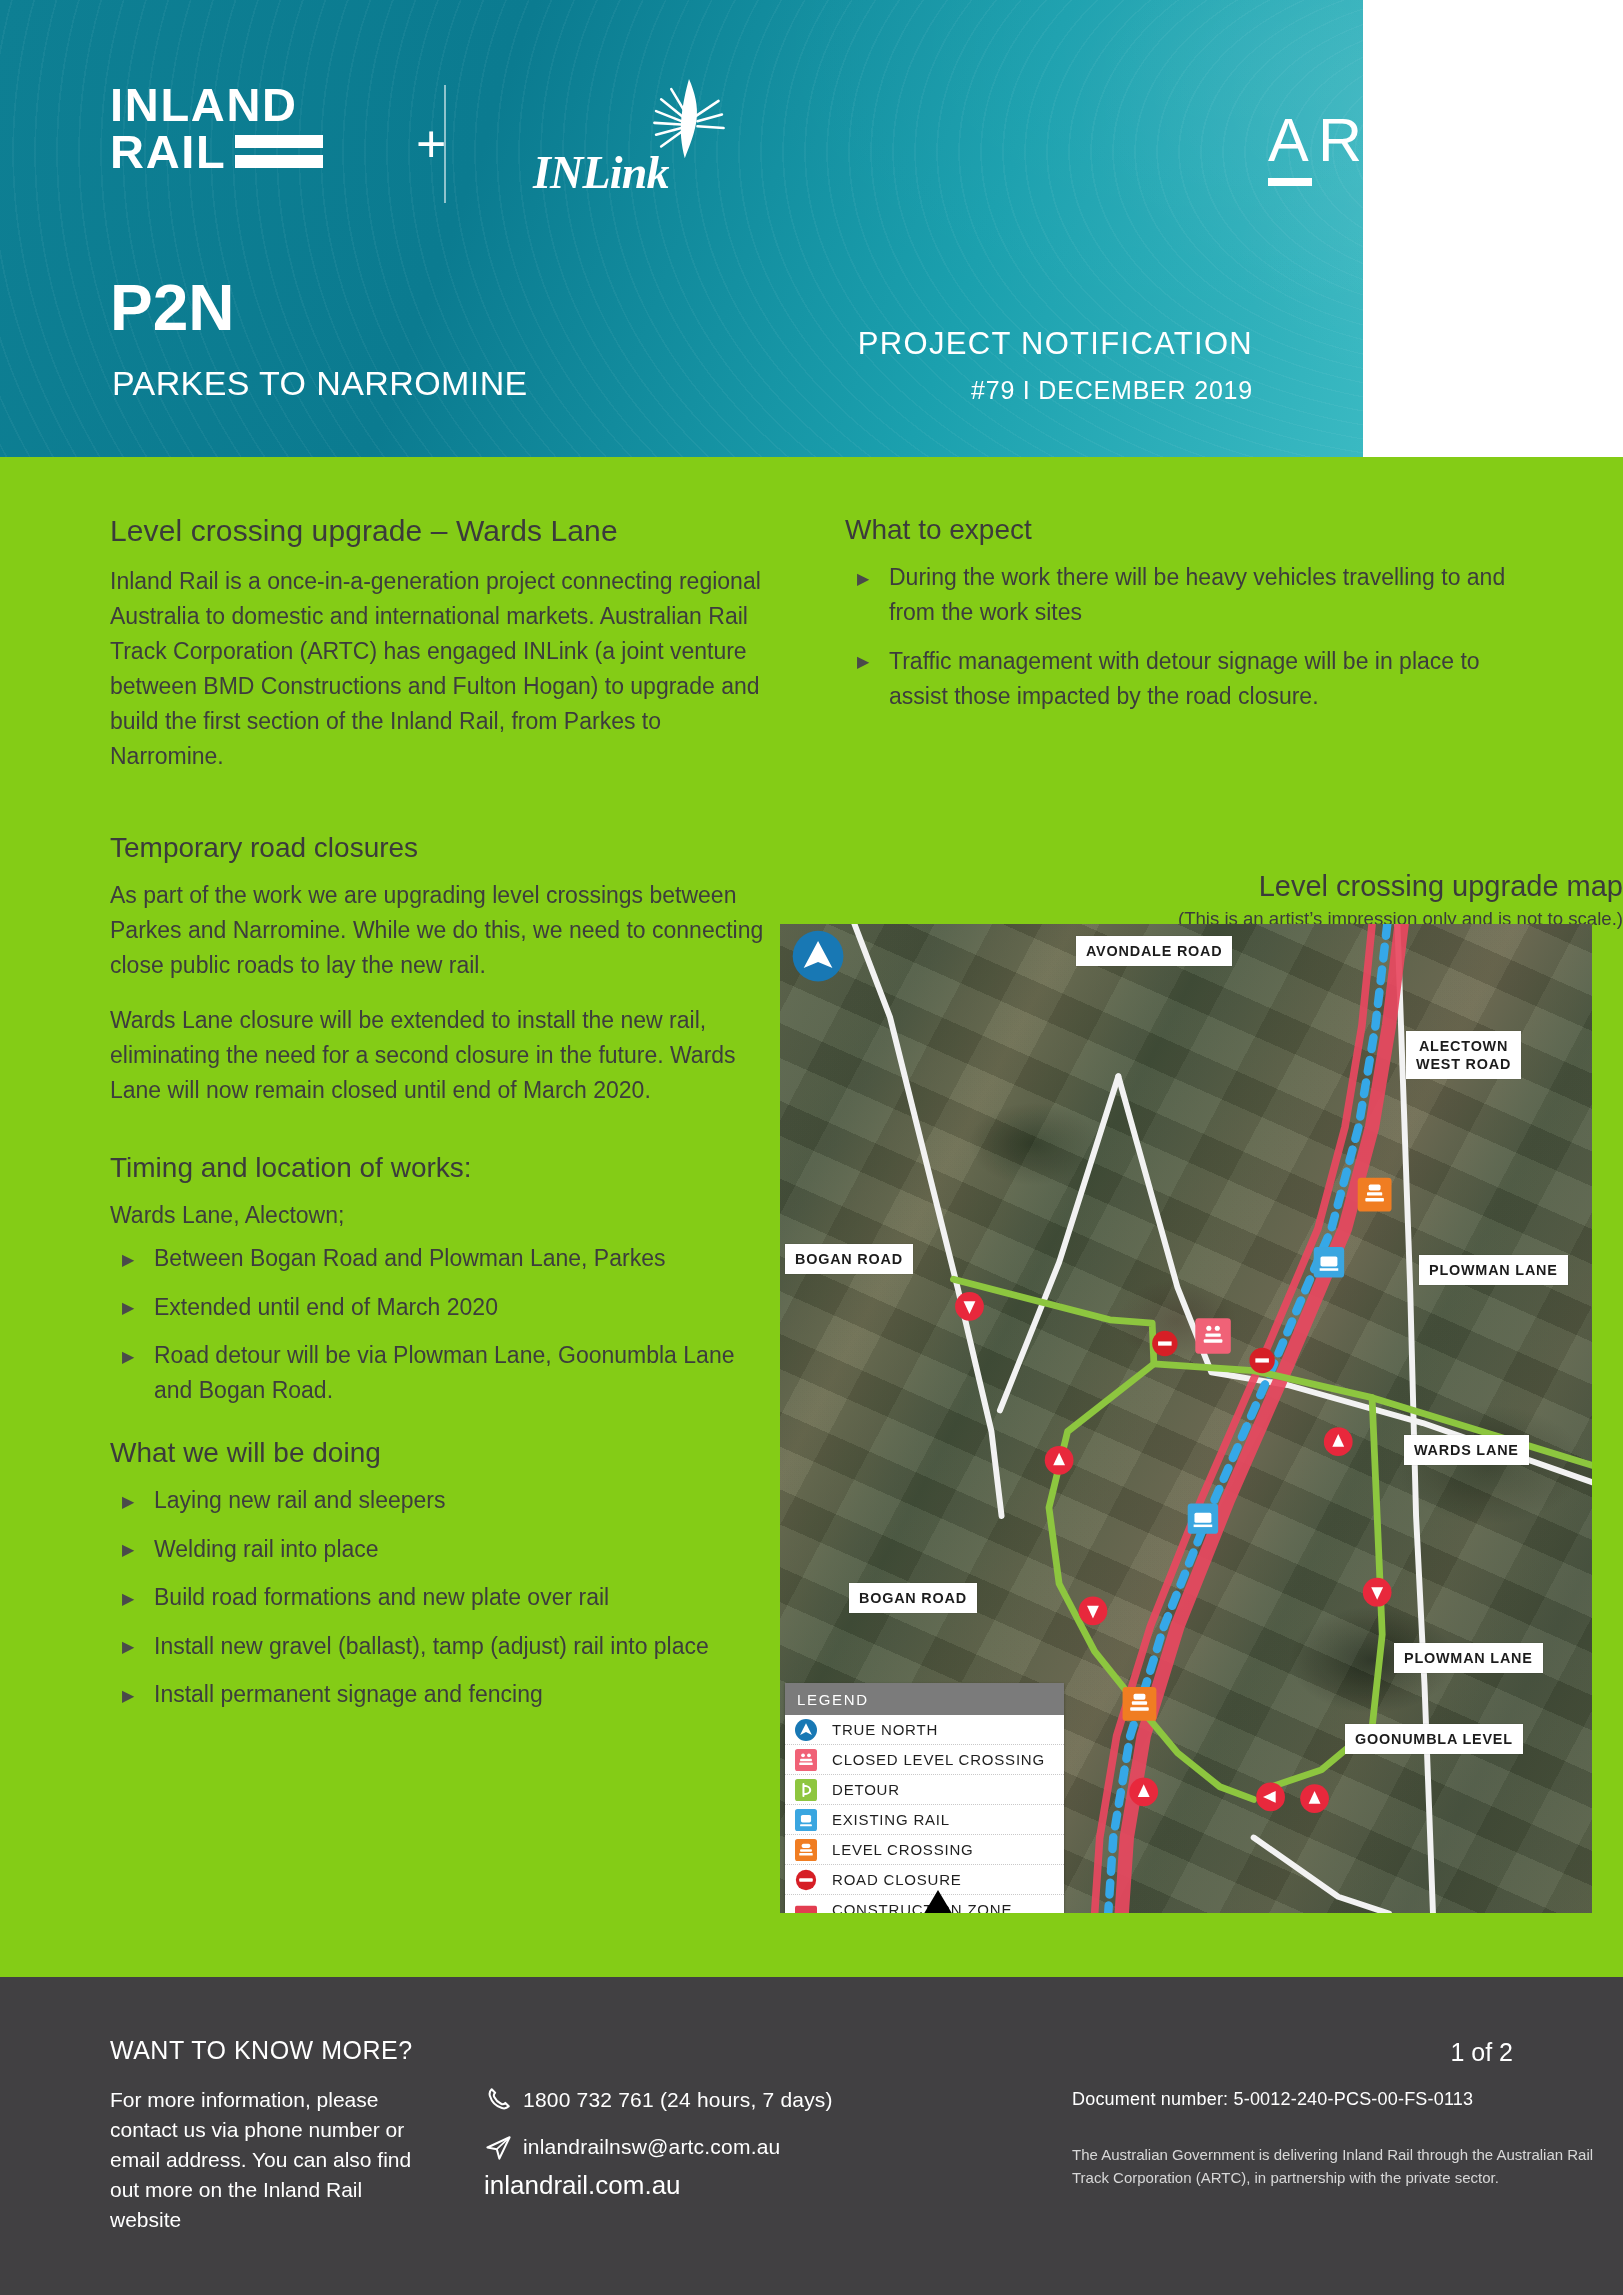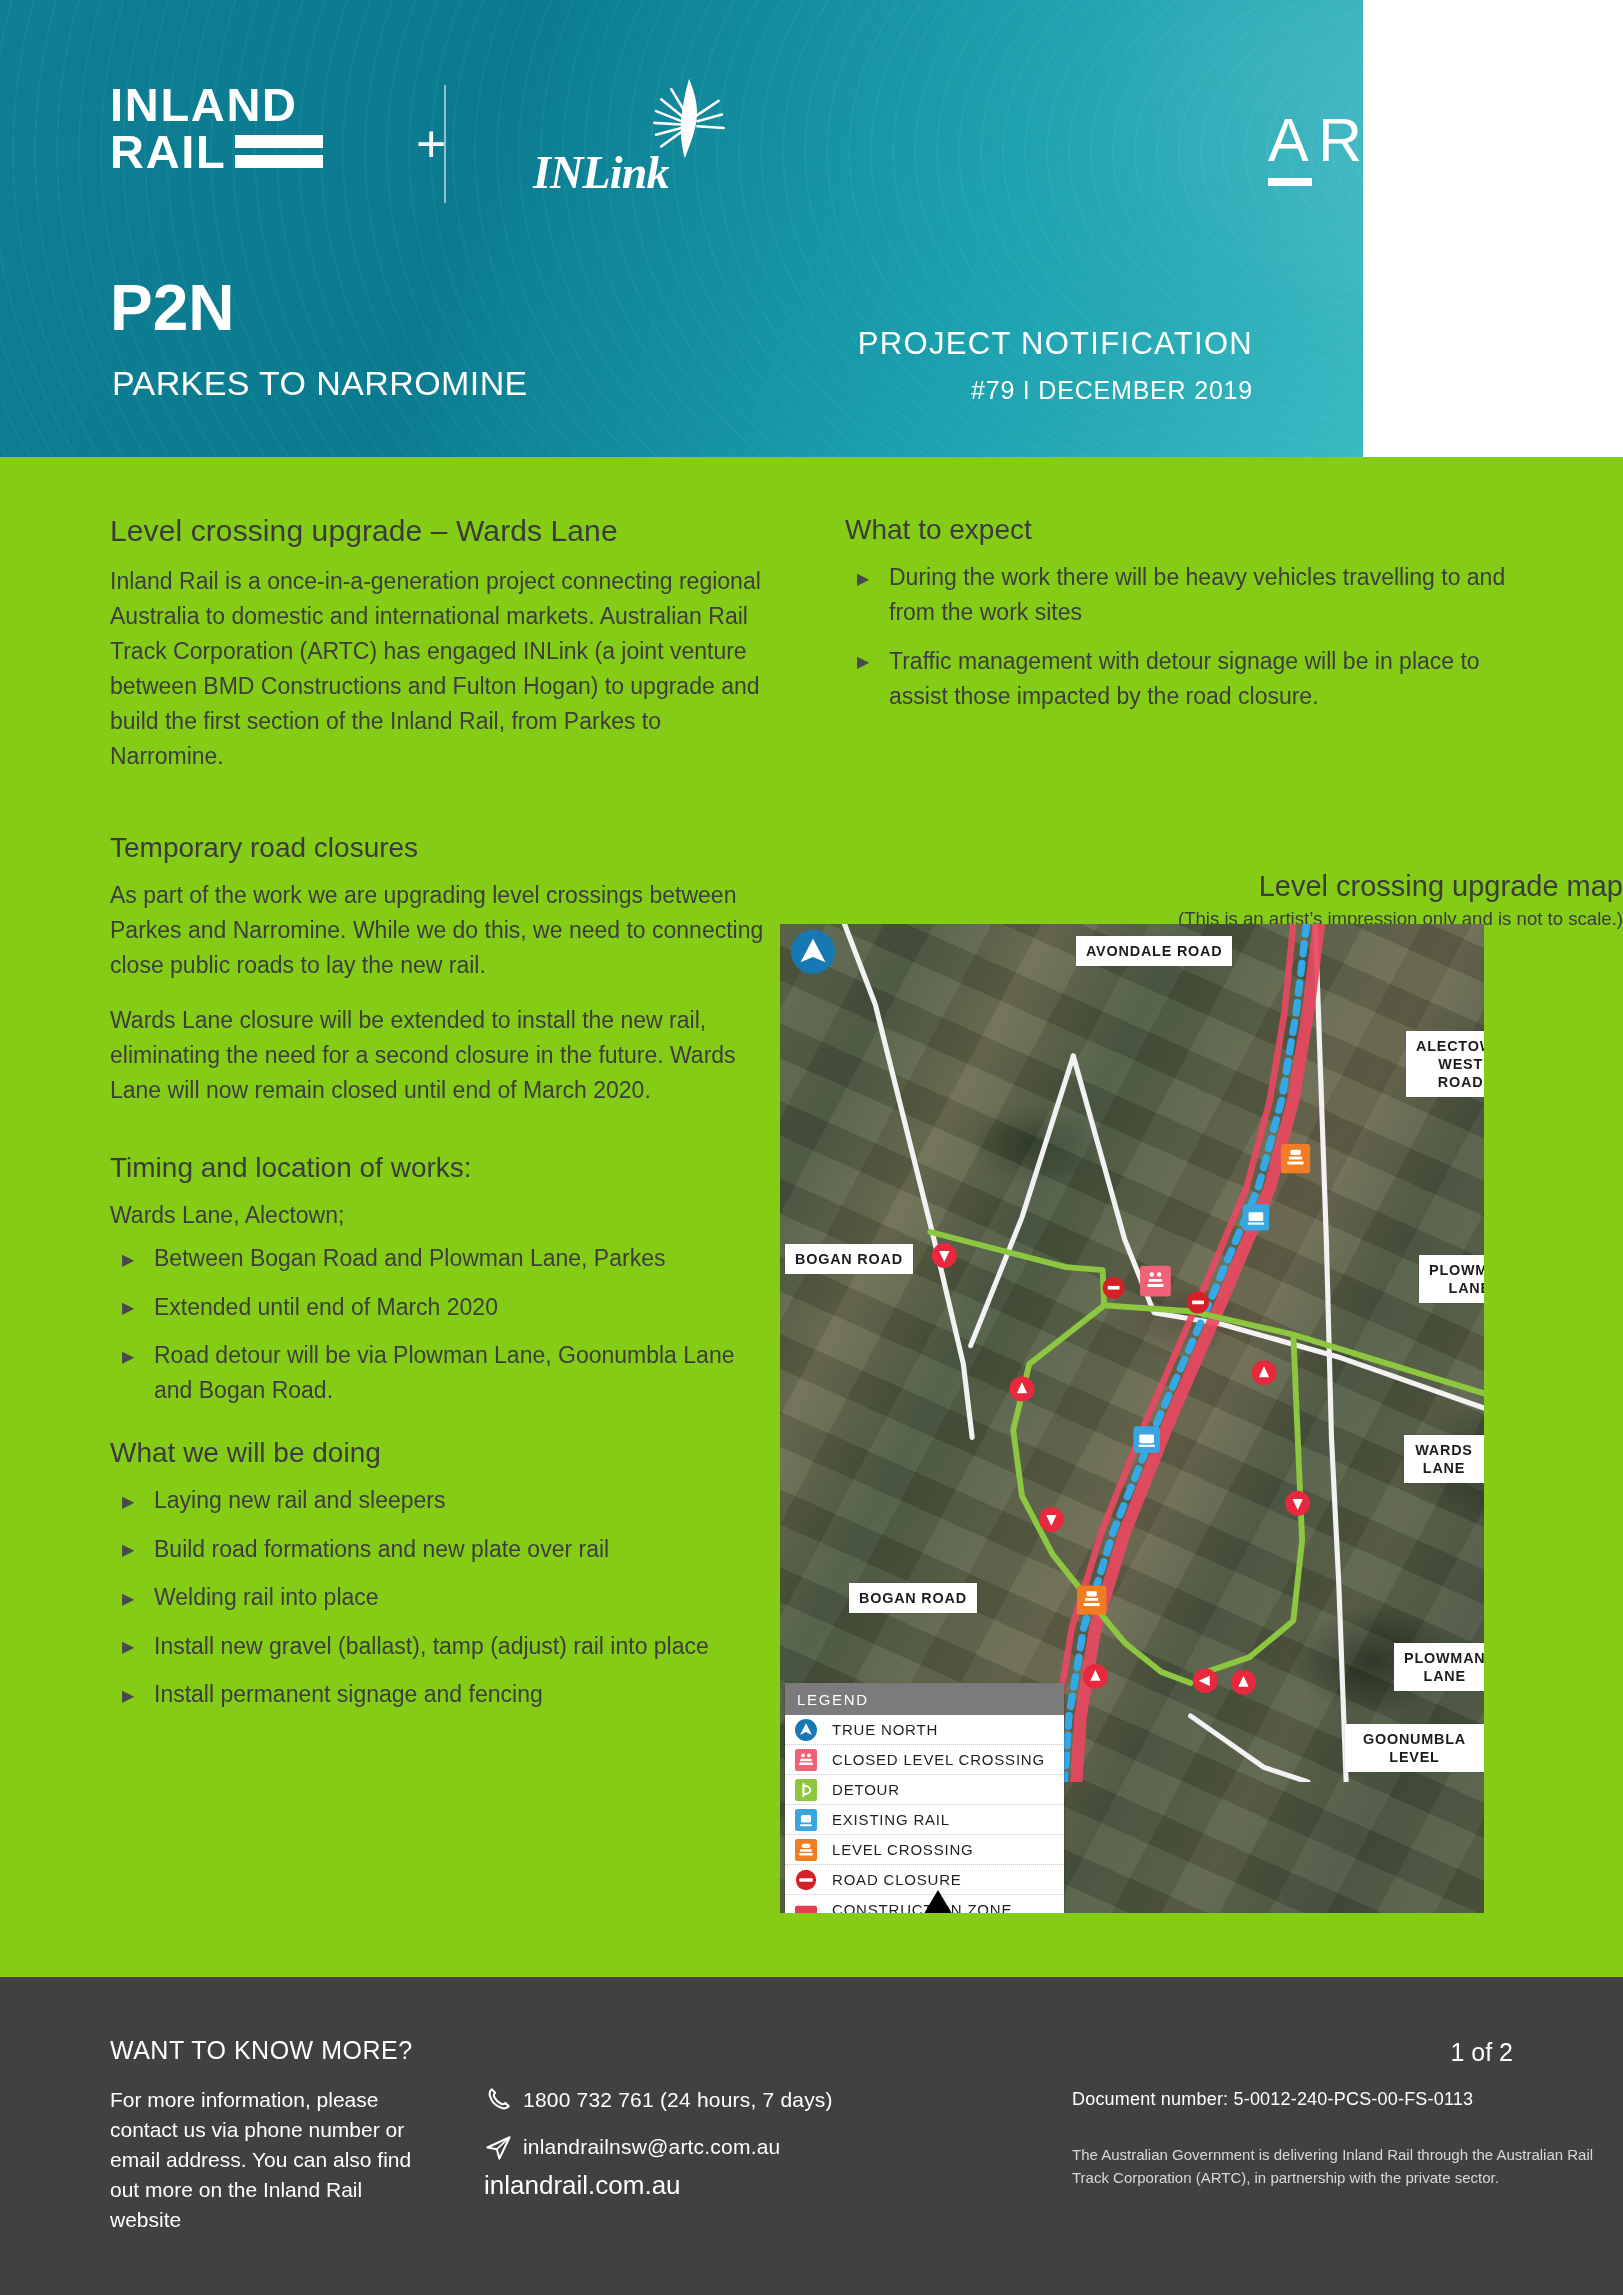--- a/index.html
+++ b/index.html
@@ -99,21 +99,21 @@
   .gap-lg { height: 36px; }
   .gap-md { height: 22px; }
   .gap-sm { height: 10px; }
 
   
   .map-title { position: absolute; left: 845px; top: 854px; width: 778px; text-align: right; }
   .map-title .mt1 { color: #3b3b3b; font-size: 29px; line-height: 36px; margin-top: 14px; }
   .map-title .mt2 { color: #3b3b3b; font-size: 18.6px; line-height: 25px; margin-top: 1.7px; }
 
   .map-wrap {
-    position: absolute; left: 780px; top: 924px; width: 704px; height: 989px;
+    position: absolute; left: 780px; top: 924px; width: 812px; height: 989px;
     overflow: hidden; background: #f9a8d4;
   }
   .map-sat {
     position: absolute; inset: 0;
     background:
       radial-gradient(ellipse 101px 68px at 101px 829px, rgba(30,40,25,0.75), rgba(0,0,0,0) 70%),
       radial-gradient(ellipse 118px 76px at 592px 736px, rgba(25,35,22,0.7), rgba(0,0,0,0) 70%),
       radial-gradient(ellipse 93px 59px at 254px 220px, rgba(40,55,35,0.65), rgba(0,0,0,0) 70%),
       radial-gradient(ellipse 135px 85px at 710px 541px, rgba(35,48,30,0.55), rgba(0,0,0,0) 70%),
       radial-gradient(ellipse 85px 59px at 397px 397px, rgba(70,60,45,0.55), rgba(0,0,0,0) 70%),
@@ -247,22 +247,22 @@
       <ul class="bullets">
         <li>Between Bogan Road and Plowman Lane, Parkes</li>
         <li>Extended until end of March 2020</li>
         <li>Road detour will be via Plowman Lane, Goonumbla Lane and Bogan Road.</li>
       </ul>
 
       <div class="gap-sm"></div>
       <h2 class="sec-sm">What we will be doing</h2>
       <ul class="bullets">
         <li>Laying new rail and sleepers</li>
+        <li>Welding rail into place</li>
         <li>Build road formations and new plate over rail</li>
-        <li>Welding rail into place</li>
         <li>Install new gravel (ballast), tamp (adjust) rail into place</li>
         <li>Install permanent signage and fencing</li>
       </ul>
     </div>
 
     <div class="col-right">
       <h2 class="sec-sm">What to expect</h2>
       <ul class="bullets">
         <li>During the work there will be heavy vehicles travelling to and from the work sites</li>
         <li>Traffic management with detour signage will be in place to assist those impacted by the road closure.</li>

